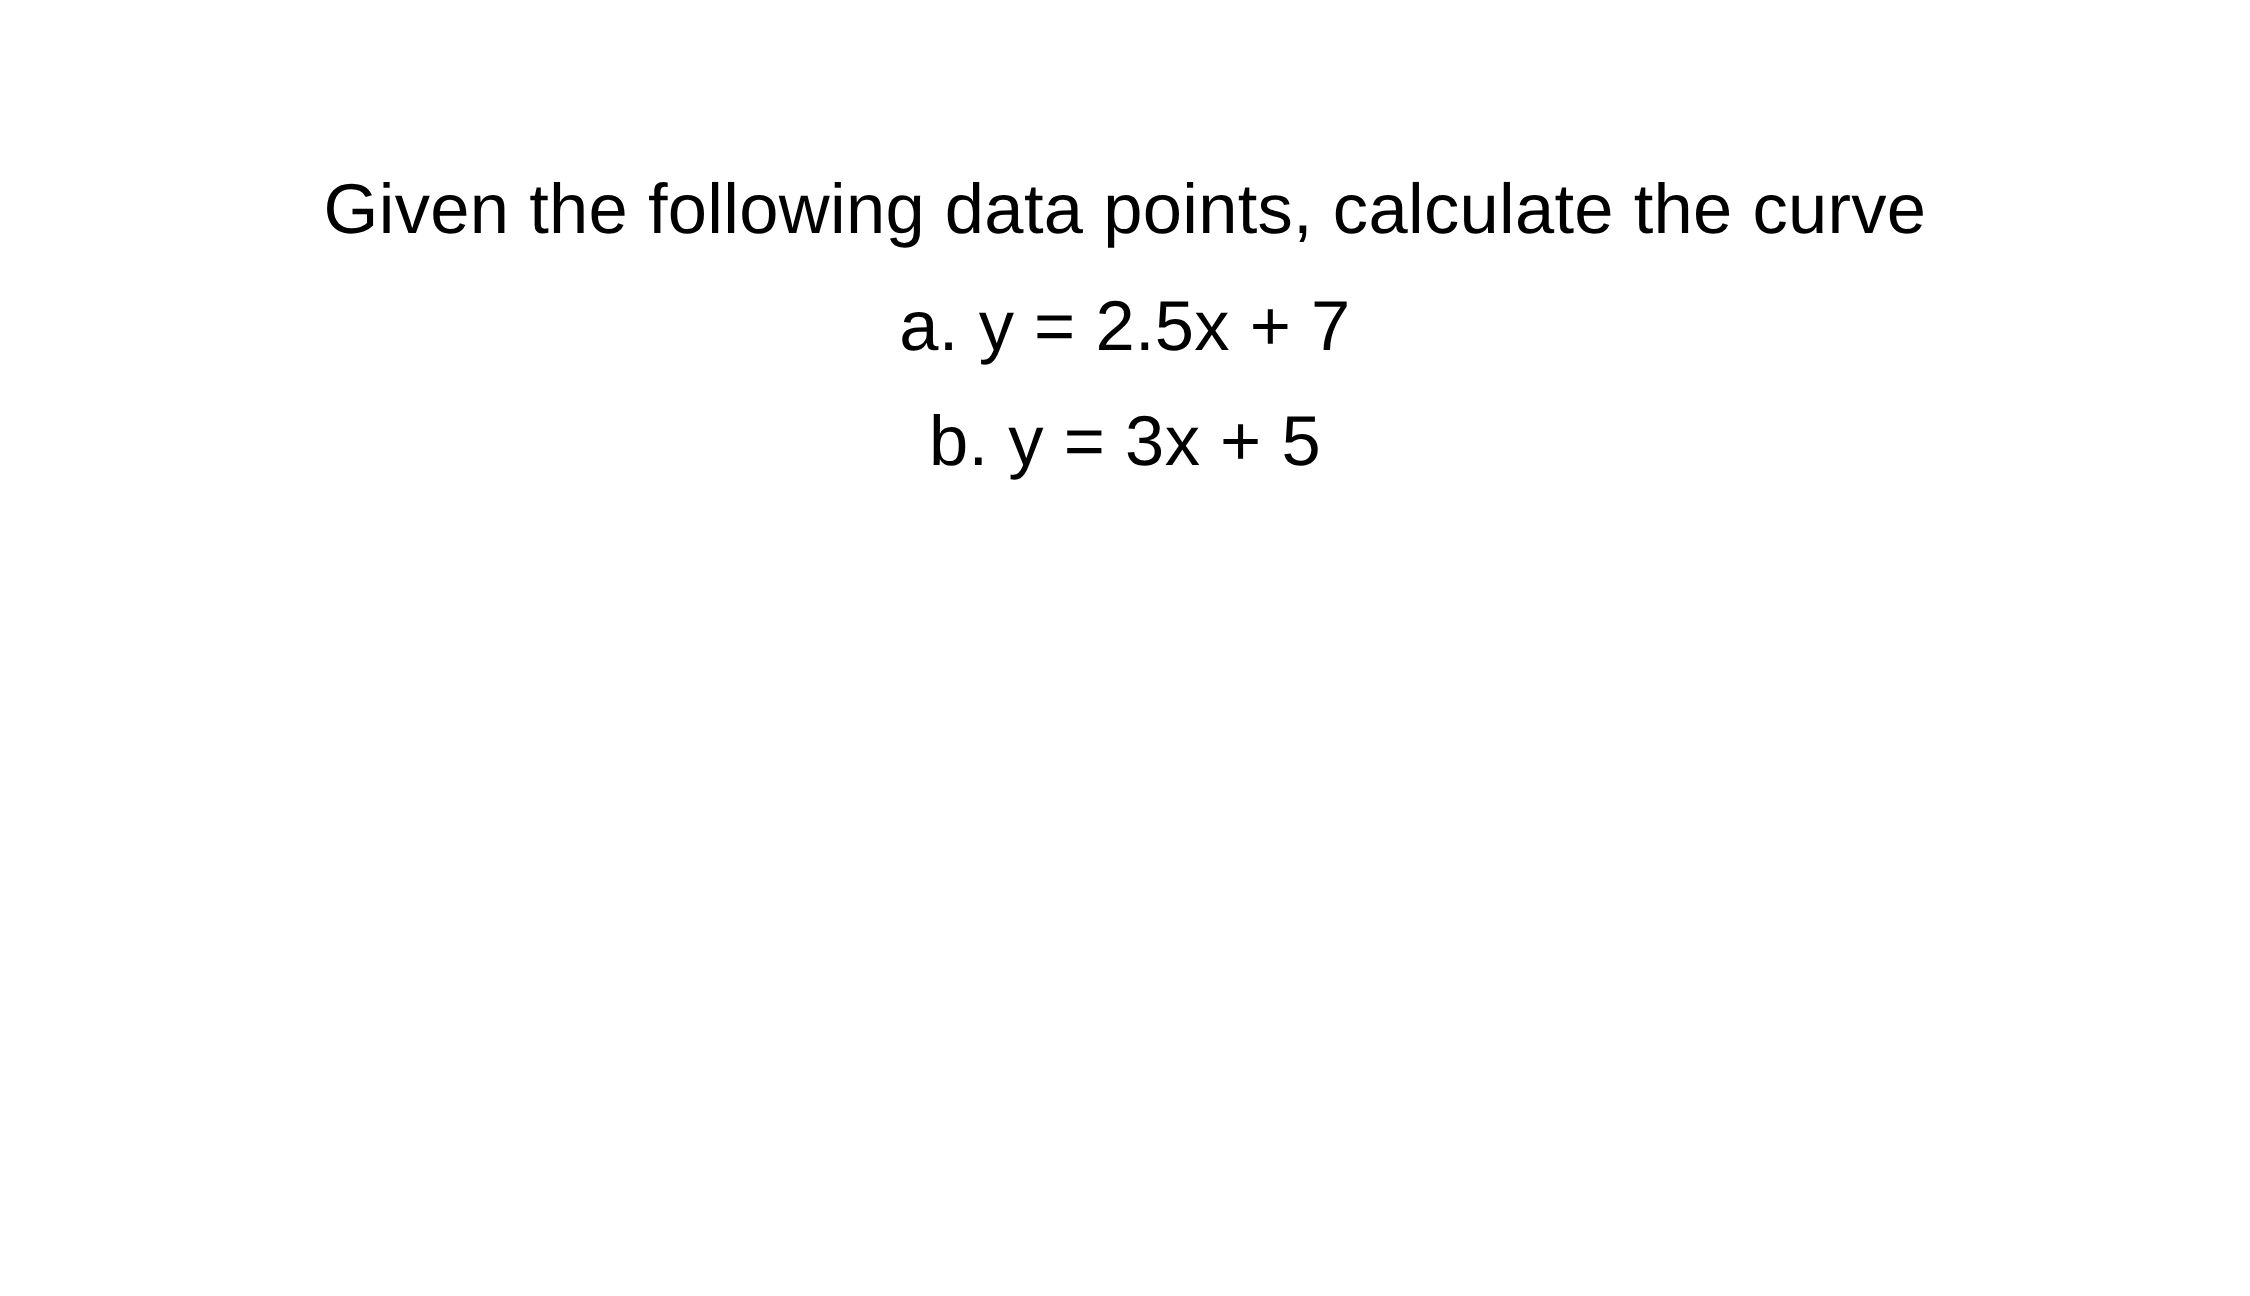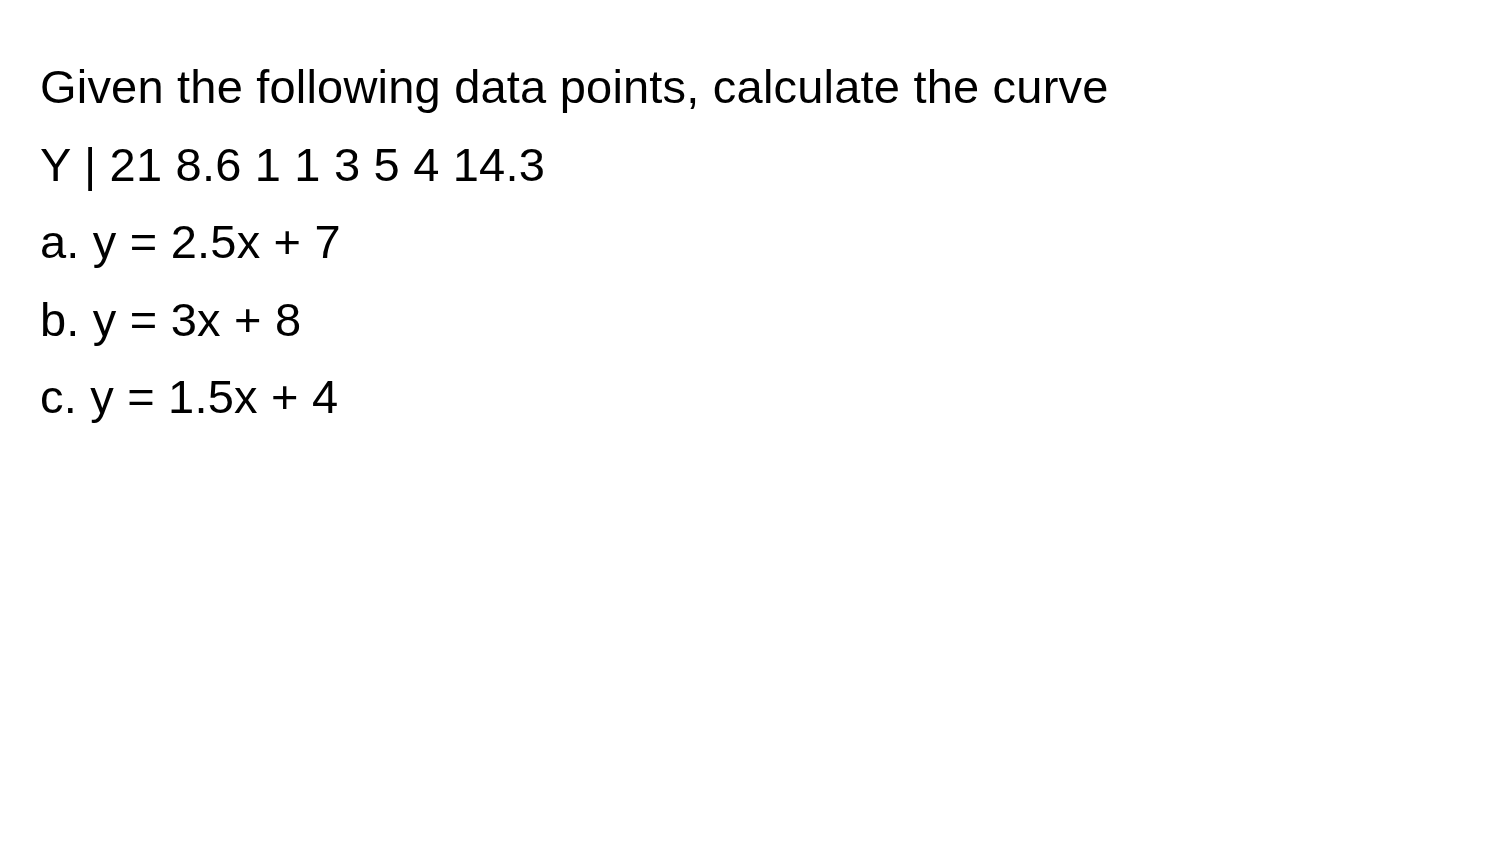--- a/index.html
+++ b/index.html
@@ -9,31 +9,30 @@
   }
   html, body {
     width: 1500px;
     height: 864px;
     background: #ffffff;
     font-family: -apple-system, BlinkMacSystemFont, "Segoe UI", Helvetica, Arial, sans-serif;
     color: #000000;
     overflow: hidden;
   }
   .page {
-    padding: 48px 40px 40px 40px;
+    padding: 100px 40px 40px 40px;
+    text-align: center;
   }
   .line {
     font-size: 47px;
     line-height: 1.65;
     letter-spacing: 0.2px;
     font-weight: 400;
   }
 </style>
 </head>
 <body>
 
 <div class="page">
   <div class="line">Given the following data points, calculate the curve</div>
-  <div class="line">Y | 21 8.6 1 1 3 5 4 14.3</div>
   <div class="line">a. y = 2.5x + 7</div>
-  <div class="line">b. y = 3x + 8</div>
-  <div class="line">c. y = 1.5x + 4</div>
+  <div class="line">b. y = 3x + 5</div>
 </div>
 
 </body></html>

